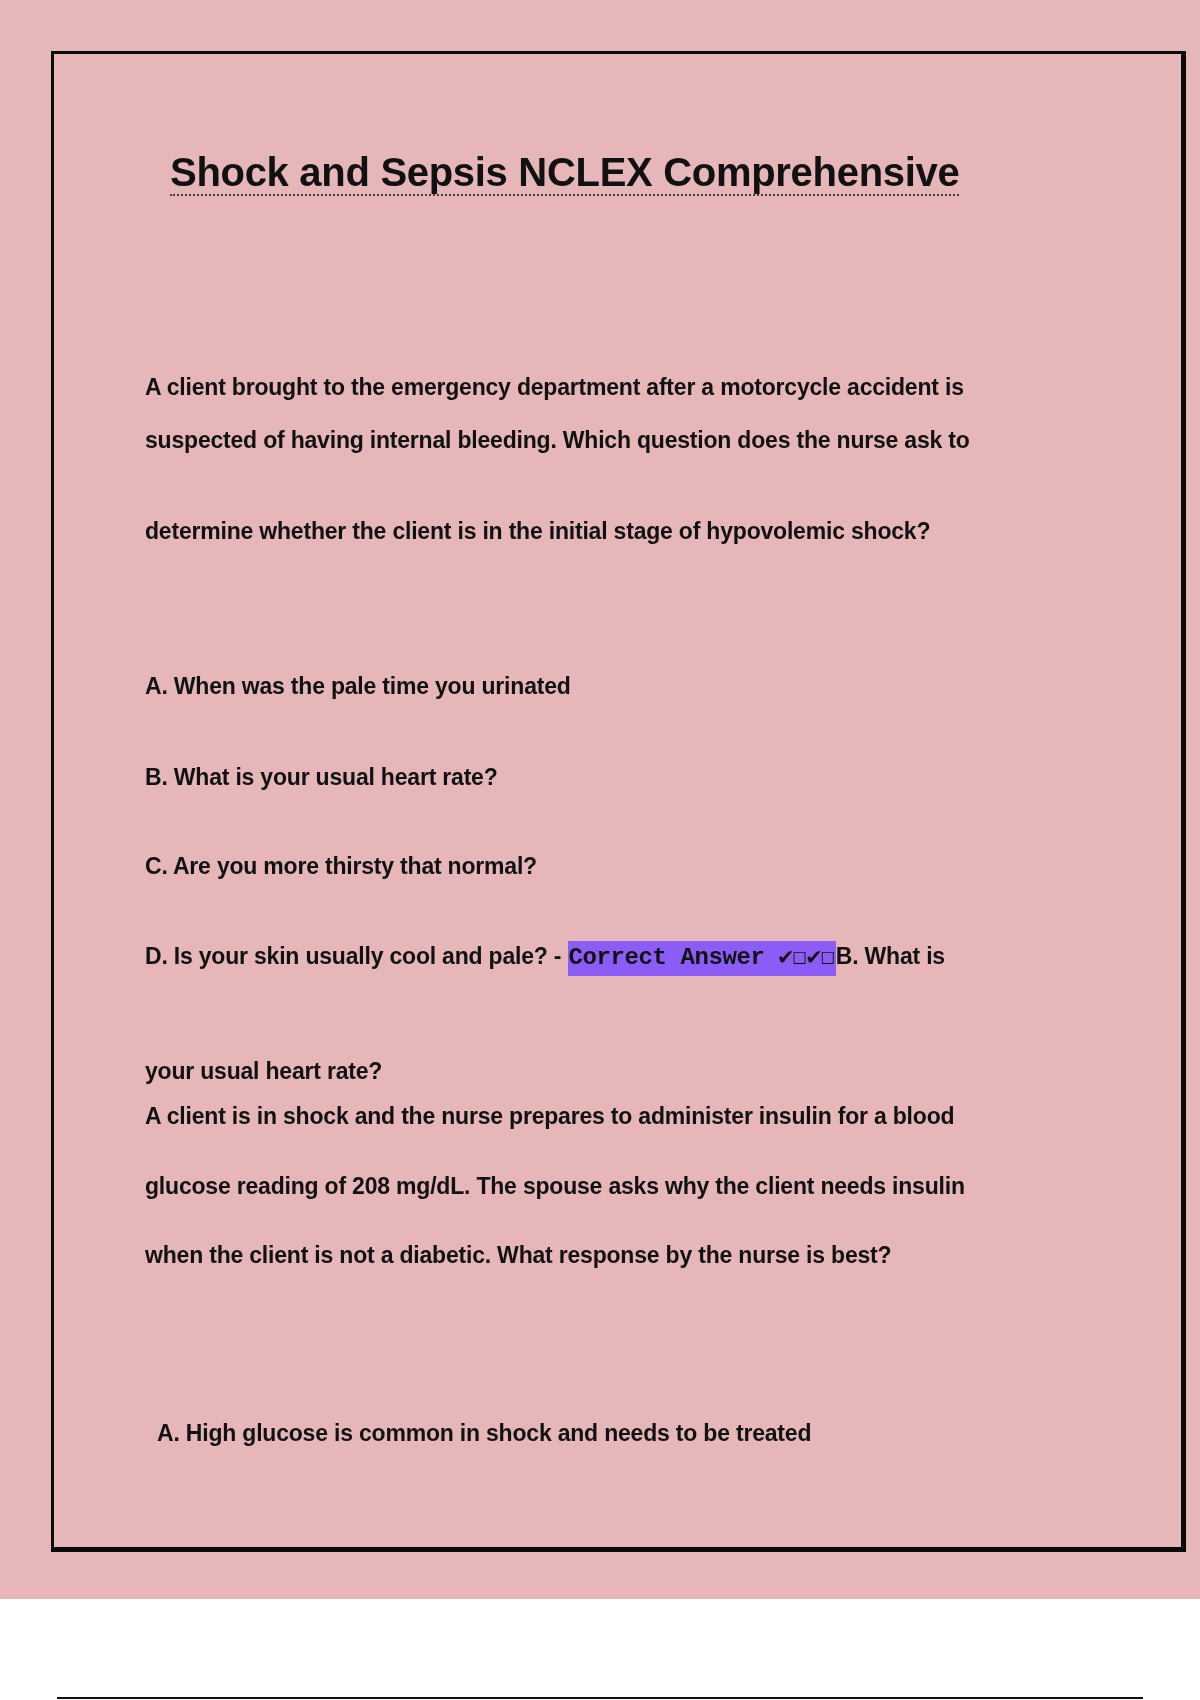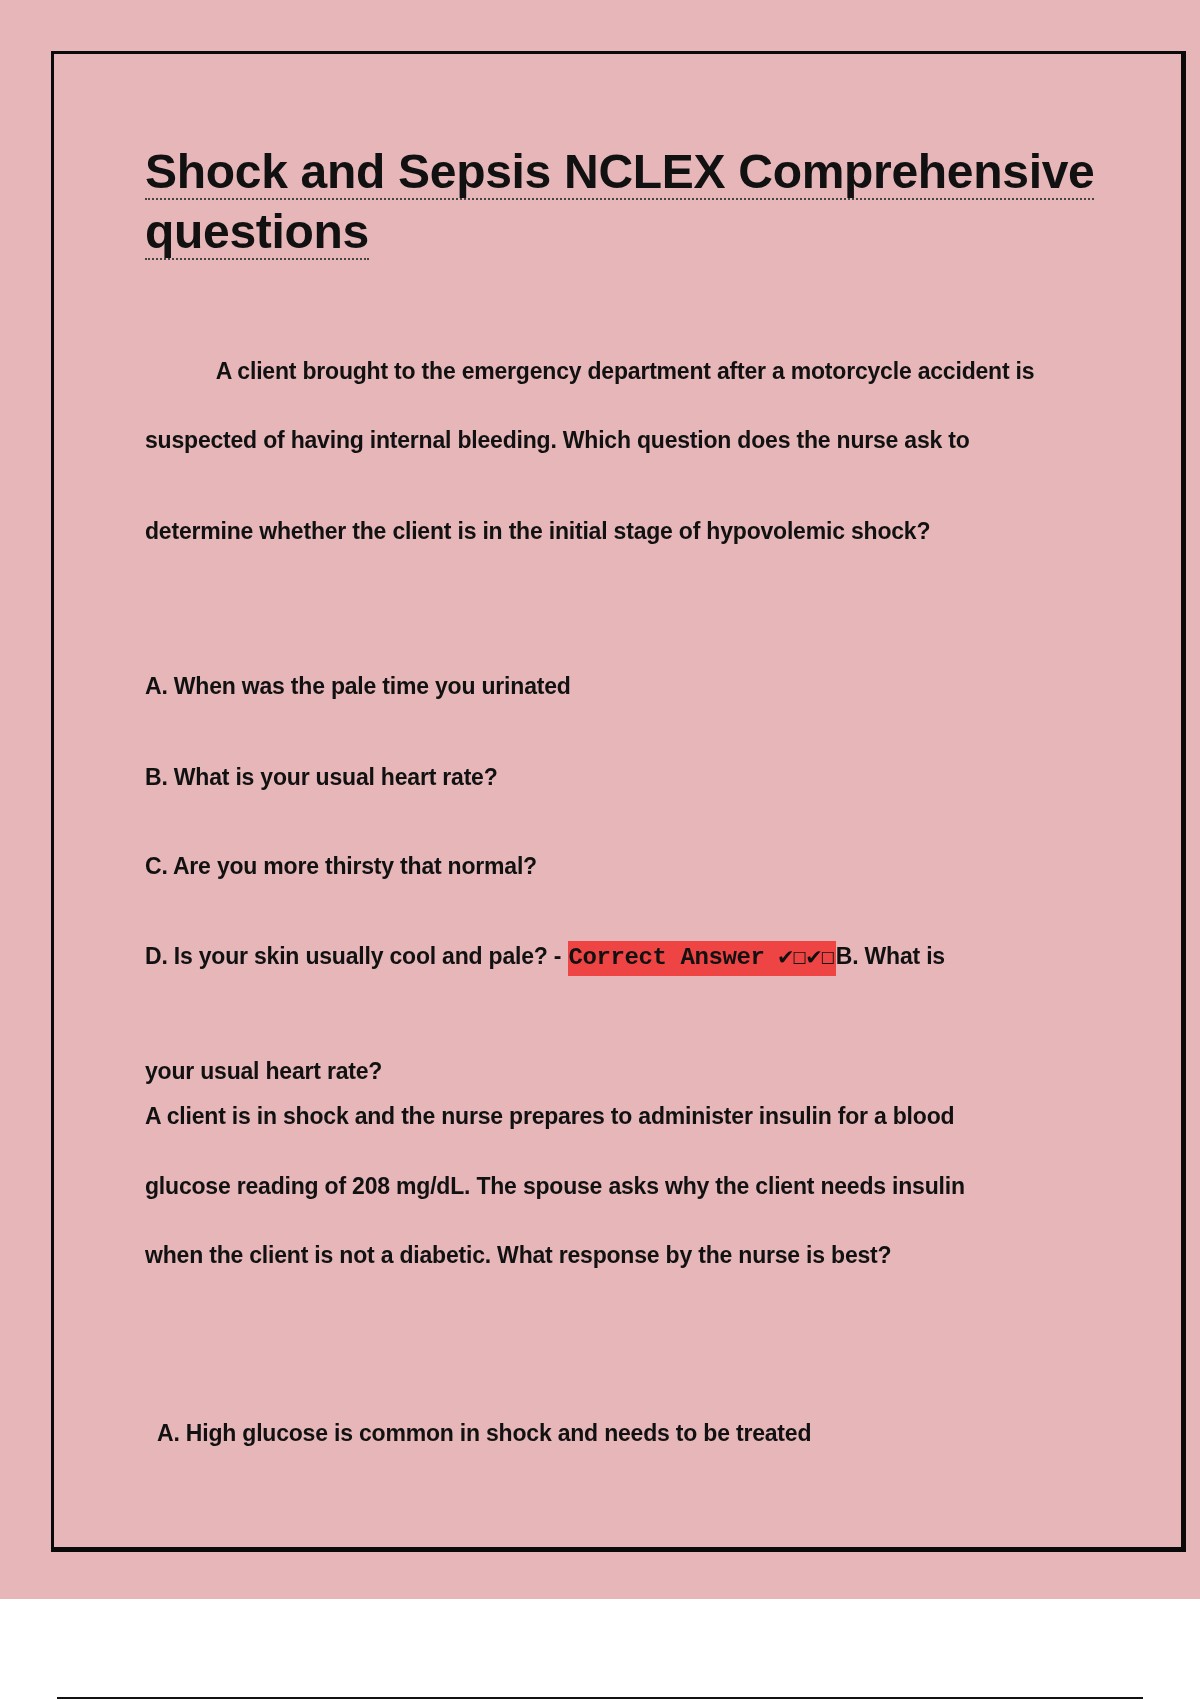--- a/index.html
+++ b/index.html
@@ -36,35 +36,36 @@
       box-sizing: content-box;
     }
     .text-block {
       position: absolute;
       left: 145px;
       width: 960px;
       font-weight: bold;
       white-space: nowrap;
     }
     .title {
-      font-size: 48px;
+      font-size: 40px;
       line-height: 60px;
       letter-spacing: -0.3px;
+      margin-left: 25px;
     }
     .title span {
       border-bottom: 2px dotted #444;
       padding-bottom: 0px;
     }
     .body-line {
       font-size: 23px;
       line-height: 30px;
       letter-spacing: -0.2px;
     }
     .highlight {
-      background: #ef4444;
+      background: #8b5cf6;
       font-family: "Liberation Mono", "DejaVu Sans Mono", monospace;
       font-weight: bold;
       font-size: 24px;
       padding: 3px 1px 5px 1px;
       letter-spacing: -0.4px;
     }
     .bottom-rule {
       position: absolute;
       left: 57px;
       top: 1697px;
@@ -74,24 +75,23 @@
     }
   </style>
 </head>
 <body>
 
 <div class="page-bg"></div>
 <div class="frame"></div>
 
 <div class="text-block title" style="top:142px;">
   <div><span>Shock and Sepsis NCLEX Comprehensive</span></div>
-  <div><span>questions</span></div>
 </div>
 
-<div class="text-block body-line" style="top:356px;text-align:center;">A client brought to the emergency department after a motorcycle accident is</div>
+<div class="text-block body-line" style="top:372px;">A client brought to the emergency department after a motorcycle accident is</div>
 <div class="text-block body-line" style="top:425px;">suspected of having internal bleeding. Which question does the nurse ask to</div>
 <div class="text-block body-line" style="top:516px;">determine whether the client is in the initial stage of hypovolemic shock?</div>
 
 <div class="text-block body-line" style="top:671px;">A. When was the pale time you urinated</div>
 <div class="text-block body-line" style="top:762px;">B. What is your usual heart rate?</div>
 <div class="text-block body-line" style="top:851px;">C. Are you more thirsty that normal?</div>
 <div class="text-block body-line" style="top:941px;">
   <span>D. Is your skin usually cool and pale? - </span><span class="highlight">Correct Answer ✔☐✔☐</span><span>B. What is</span>
 </div>
 <div class="text-block body-line" style="top:1056px;">your usual heart rate?</div>

